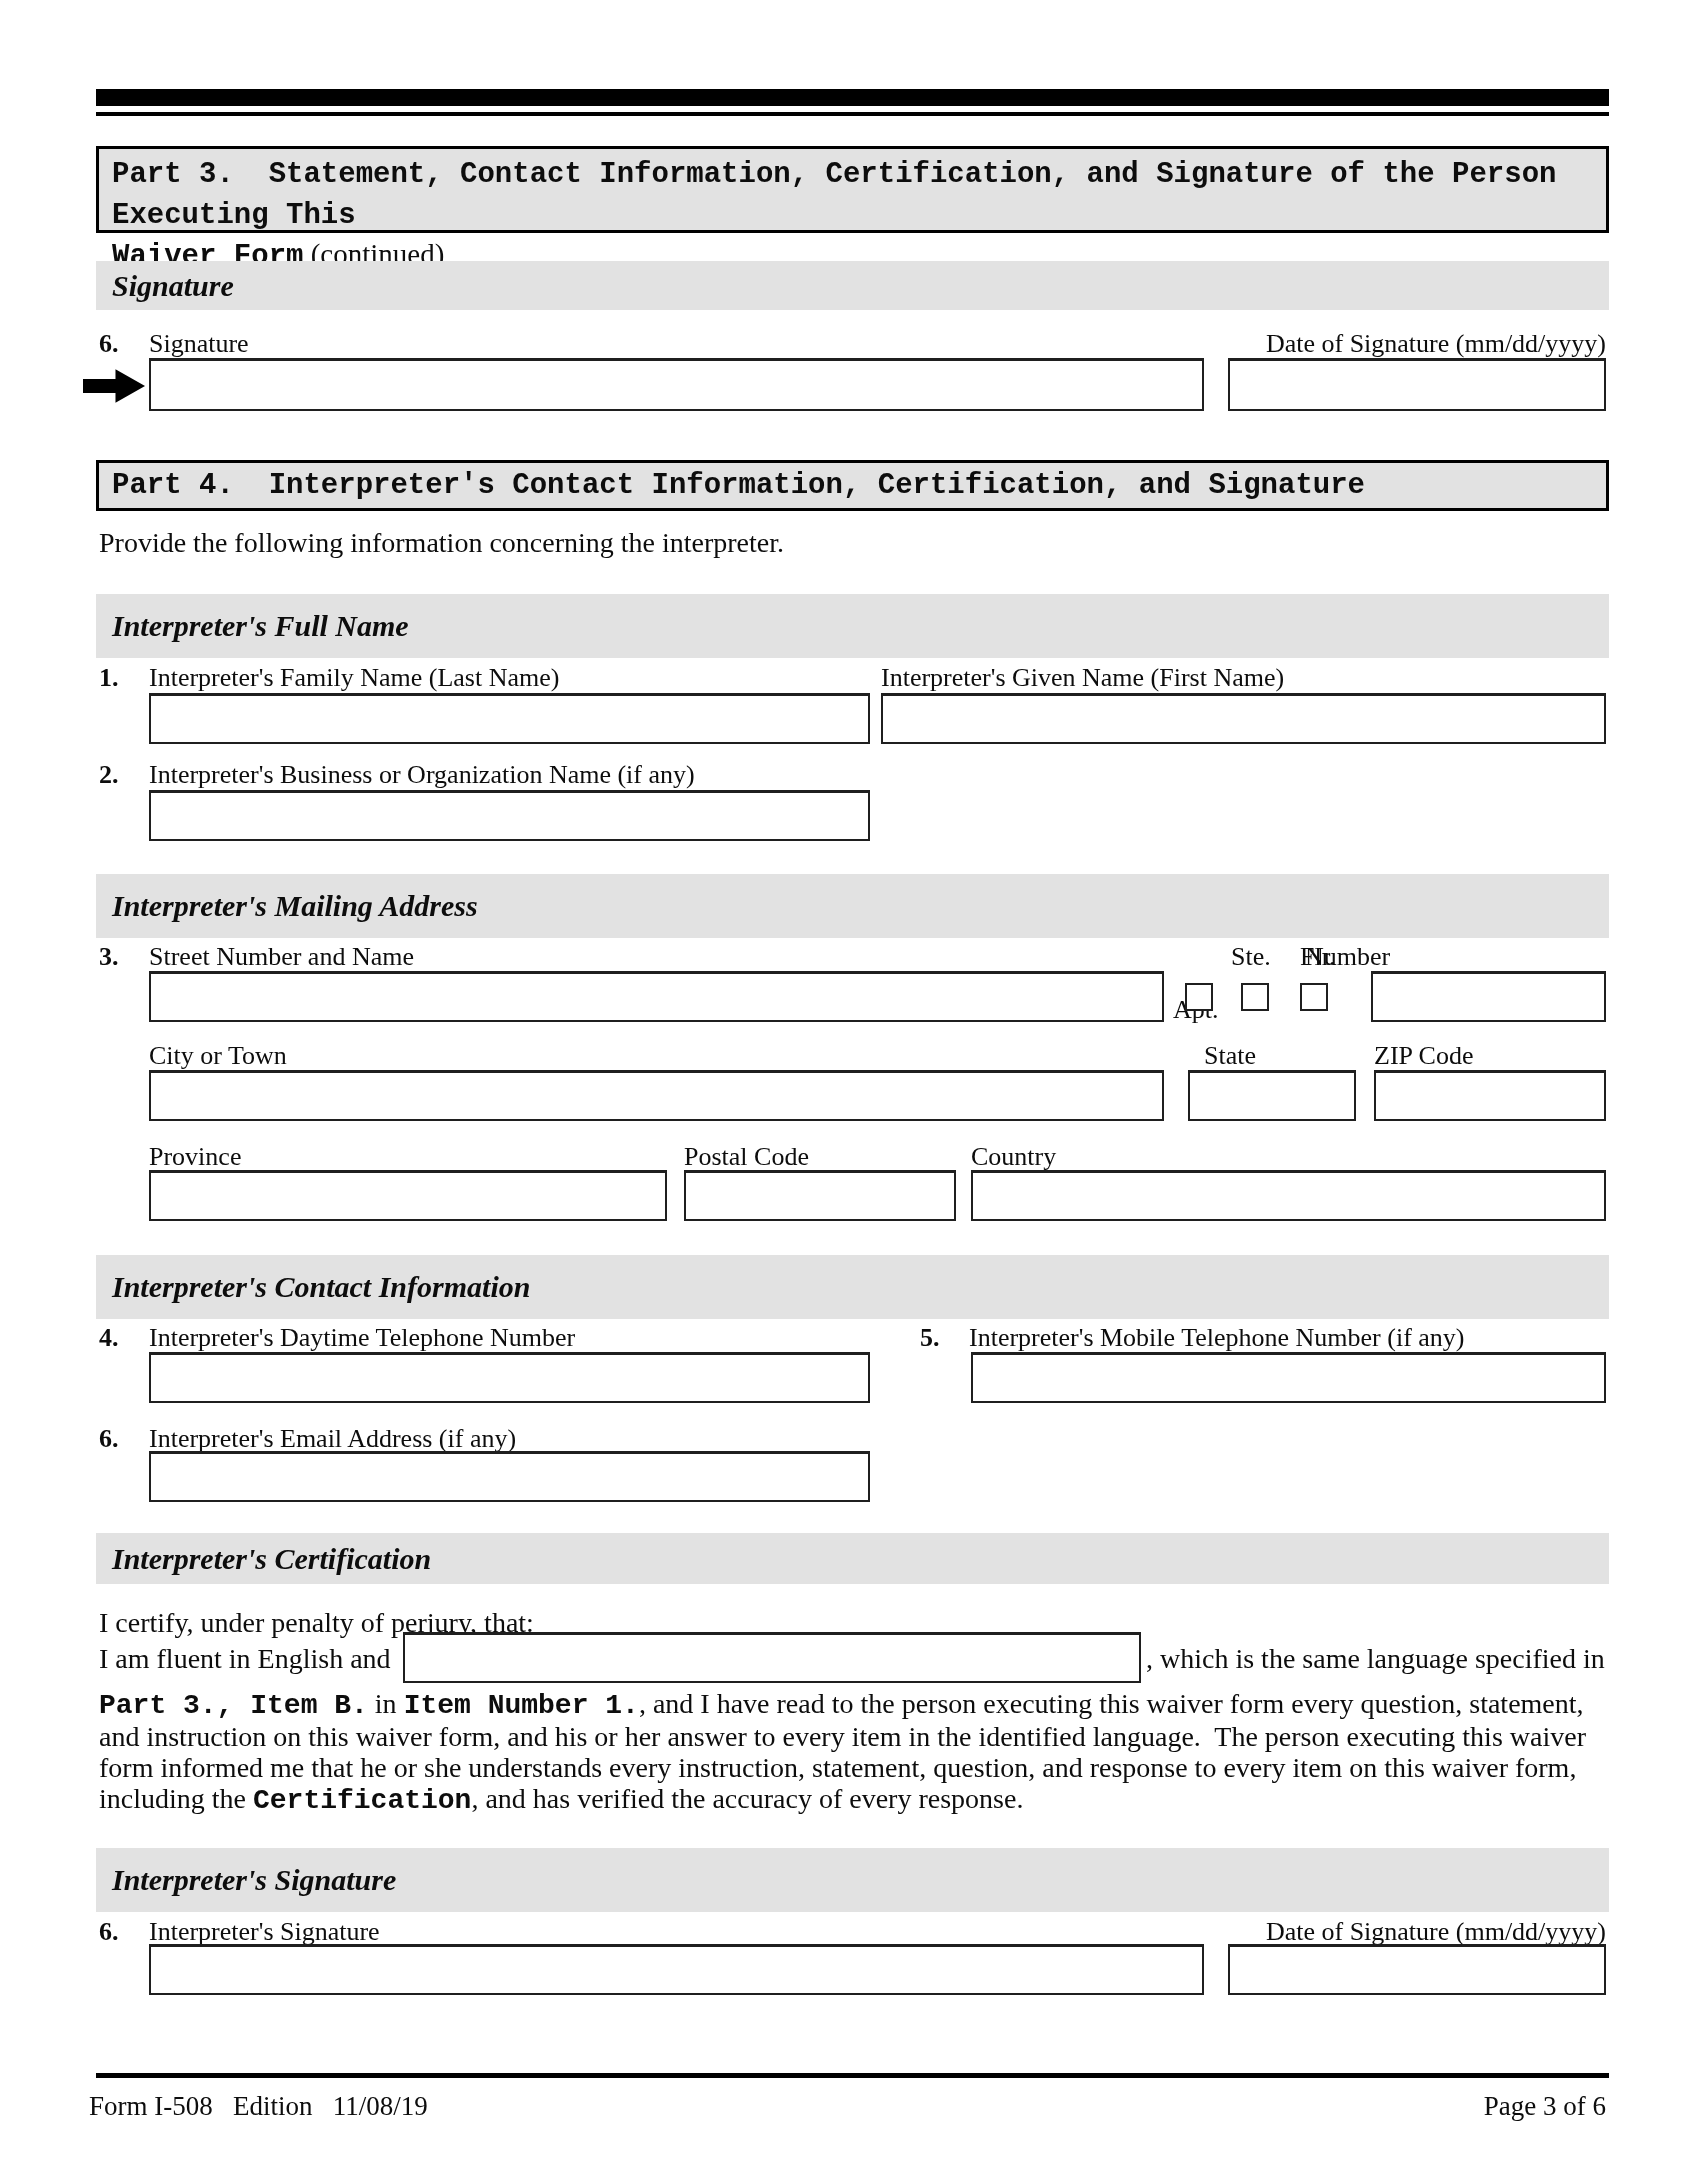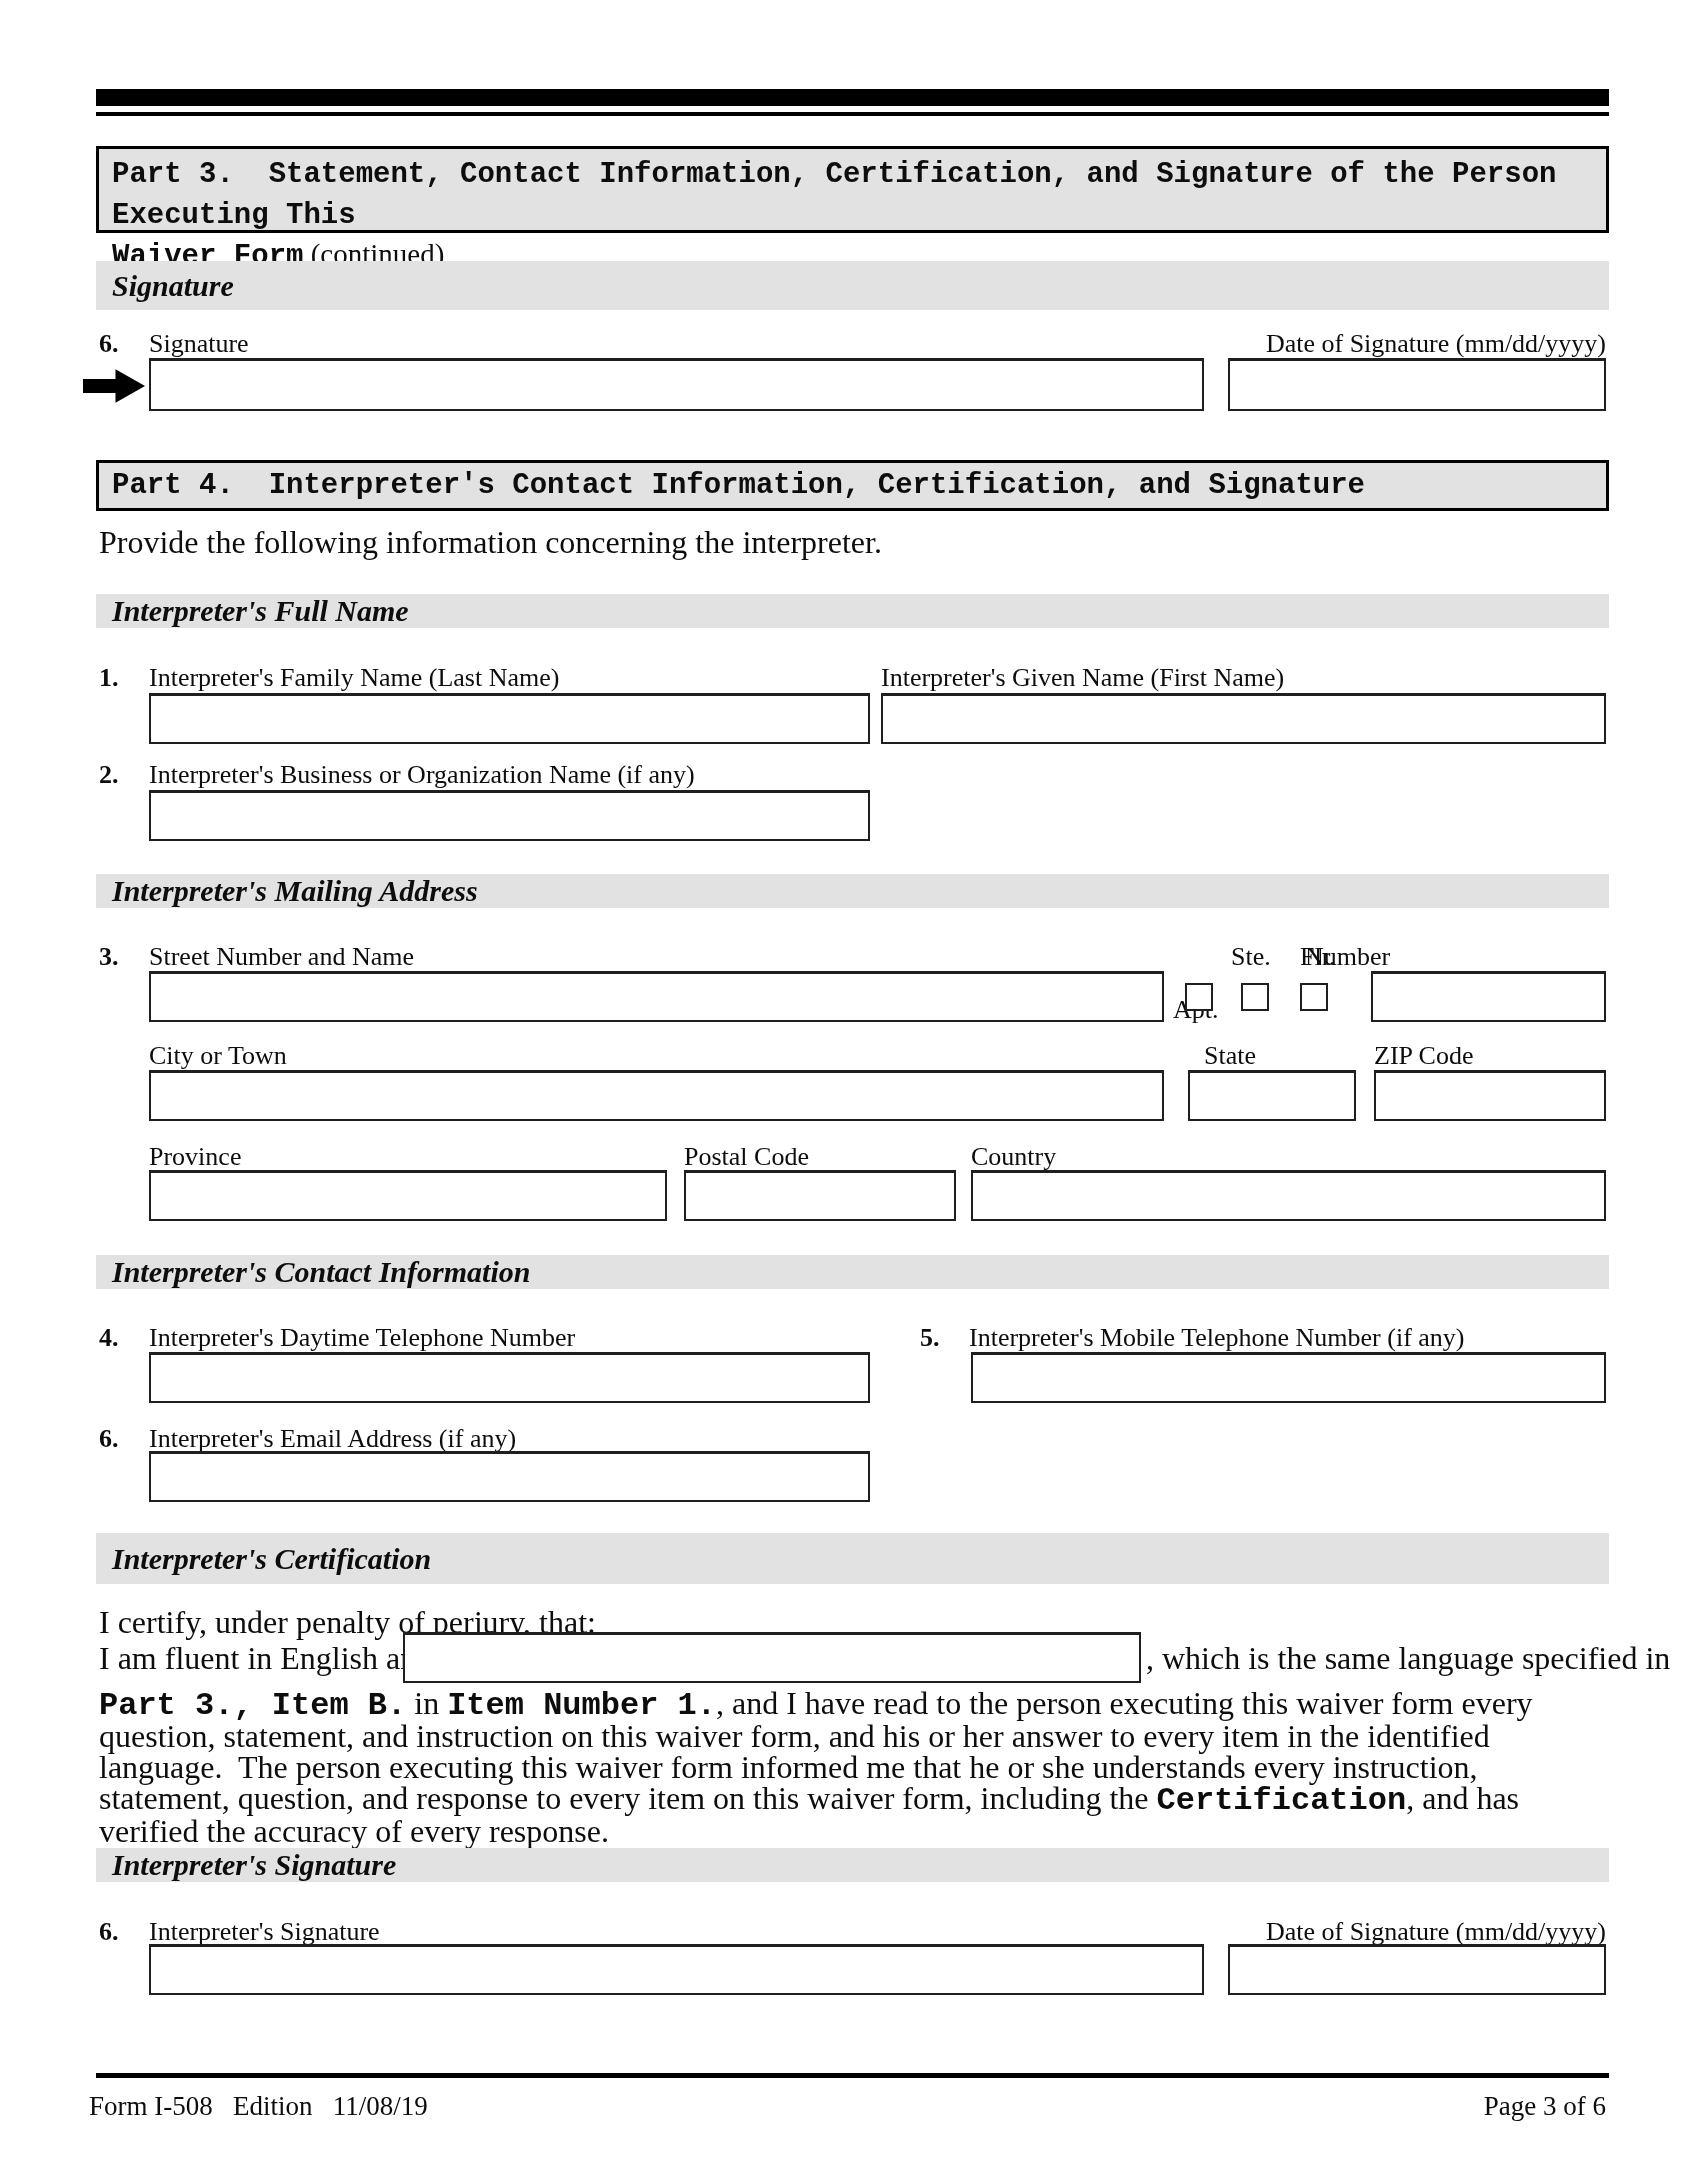--- a/index.html
+++ b/index.html
@@ -20,36 +20,36 @@
   
   .part-box {
     left:96px; width:1513px; background:#e2e2e2; border:3px solid #000;
     font-size:29px; font-weight:bold; padding:4px 13px; line-height:39px;
   }
   .part3-box { top:146px; height:87px; }
   .part4-box { top:460px; height:51px; display:flex; align-items:center; padding-top:0; padding-bottom:0; }
 
   
   .band {
-    left:96px; width:1513px; height:34px; background:#e2e2e2;
+    left:96px; width:1513px; height:64px; background:#e2e2e2;
     font-size:30px; font-style:italic; font-weight:bold;
     display:flex; align-items:center; padding-left:16px;
   }
   .band-sig1     { top:261px; height:49px; }
   .band-fullname { top:594px; }
   .band-mailing  { top:874px; }
   .band-contact  { top:1255px; }
   .band-cert     { top:1533px; height:51px; }
   .band-sig2     { top:1848px; }
 
   
   .lbl { font-size:26px; line-height:30px; white-space:nowrap; }
   .num { font-weight:bold; }
   .r   { text-align:right; }
-  .body-text { font-size:32px; line-height:31px; }
+  .body-text { font-size:28px; line-height:31px; }
 
   
   .box {
     border:2px solid #1f1f1f; border-top-width:3px; background:#fff;
     font-family:"Liberation Serif", serif; font-size:26px; padding:0 8px; outline:none;
   }
   .cb {
     appearance:none; -webkit-appearance:none; width:28px; height:28px;
     border:2px solid #1f1f1f; background:#fff; cursor:pointer;
   }

